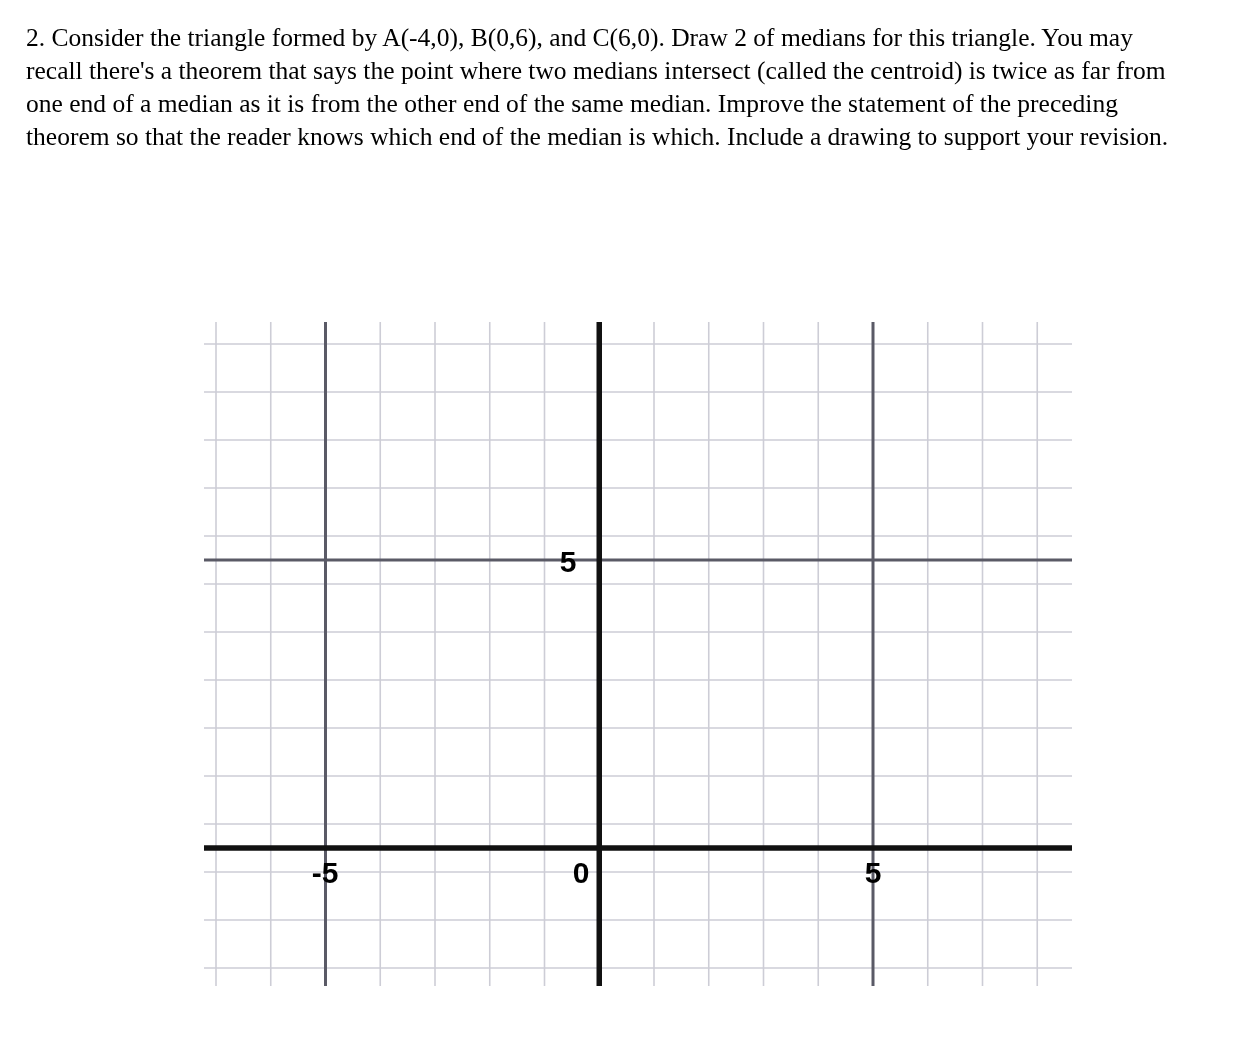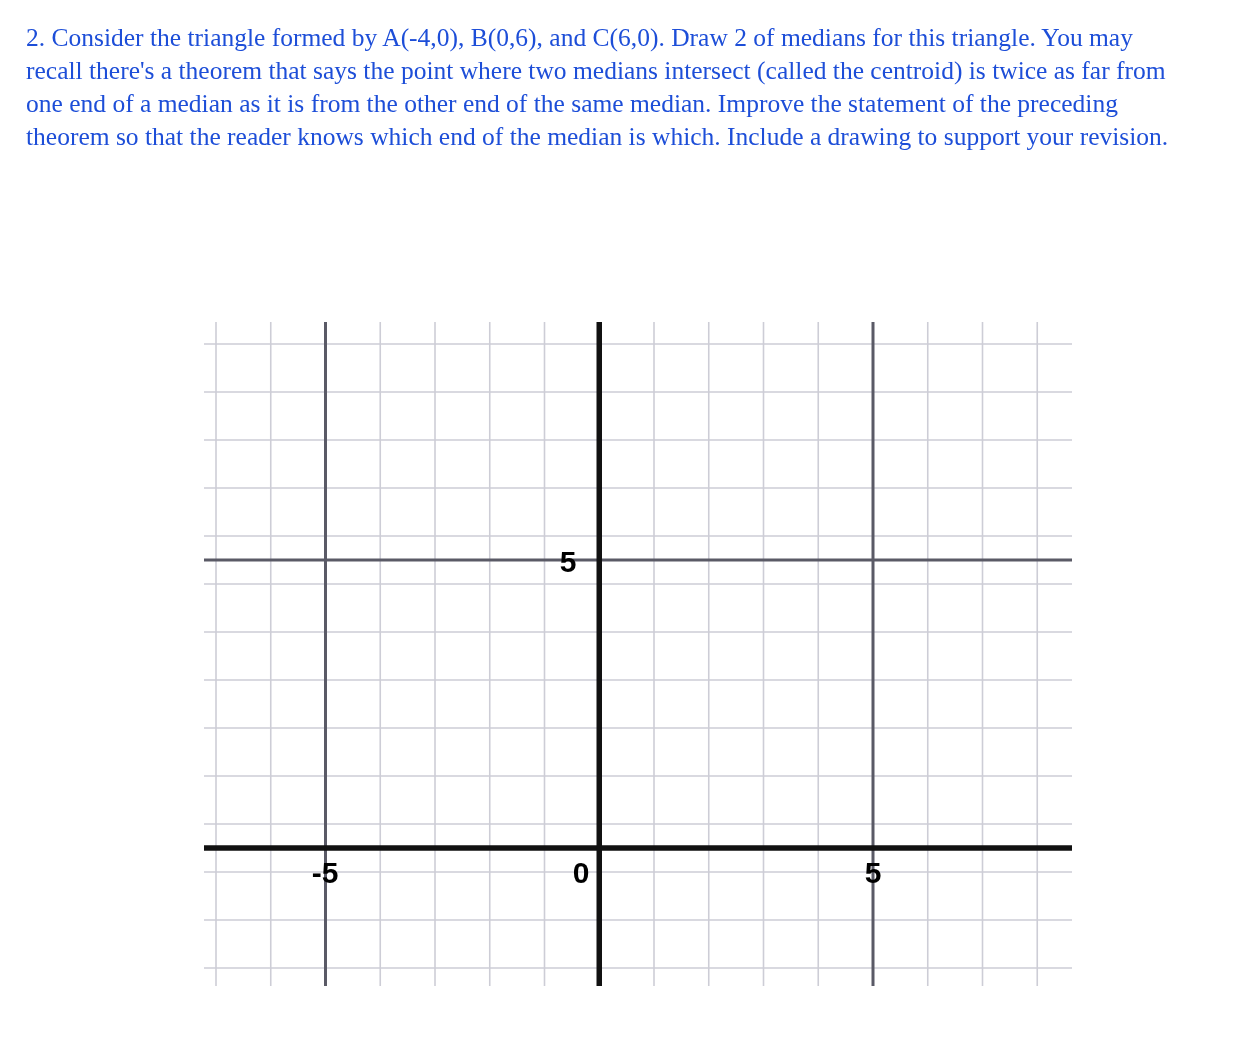--- a/index.html
+++ b/index.html
@@ -16,21 +16,21 @@
     overflow: hidden;
   }
 
   #question-text {
     position: absolute;
     left: 26px;
     top: 22px;
     width: 1160px;
     font-size: 25.5px;
     line-height: 1.29;
-    color: #1d4ed8;
+    color: #000000;
     font-family: "Liberation Serif", serif;
     text-align: left;
   }
 
   #graph-figure {
     position: absolute;
     left: 200px;
     top: 318px;
     width: 876px;
     height: 672px;

